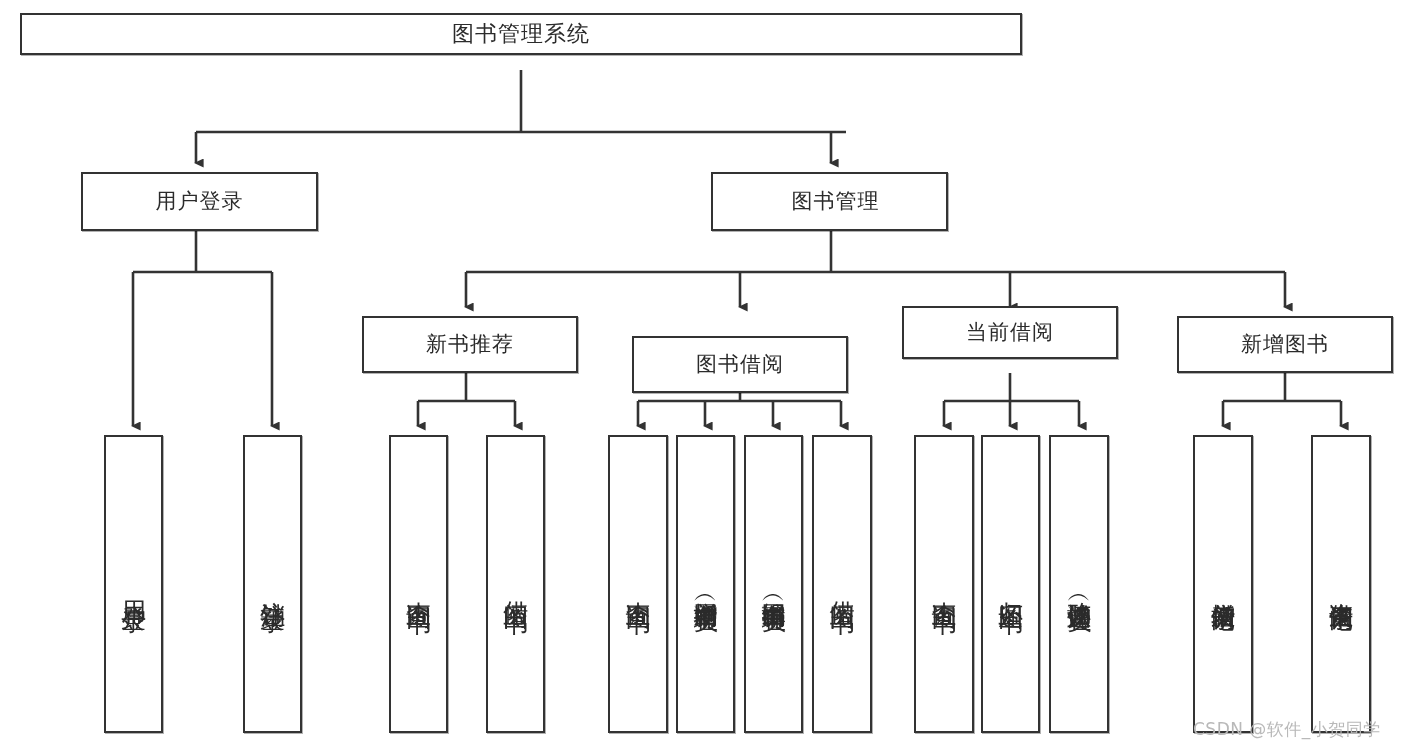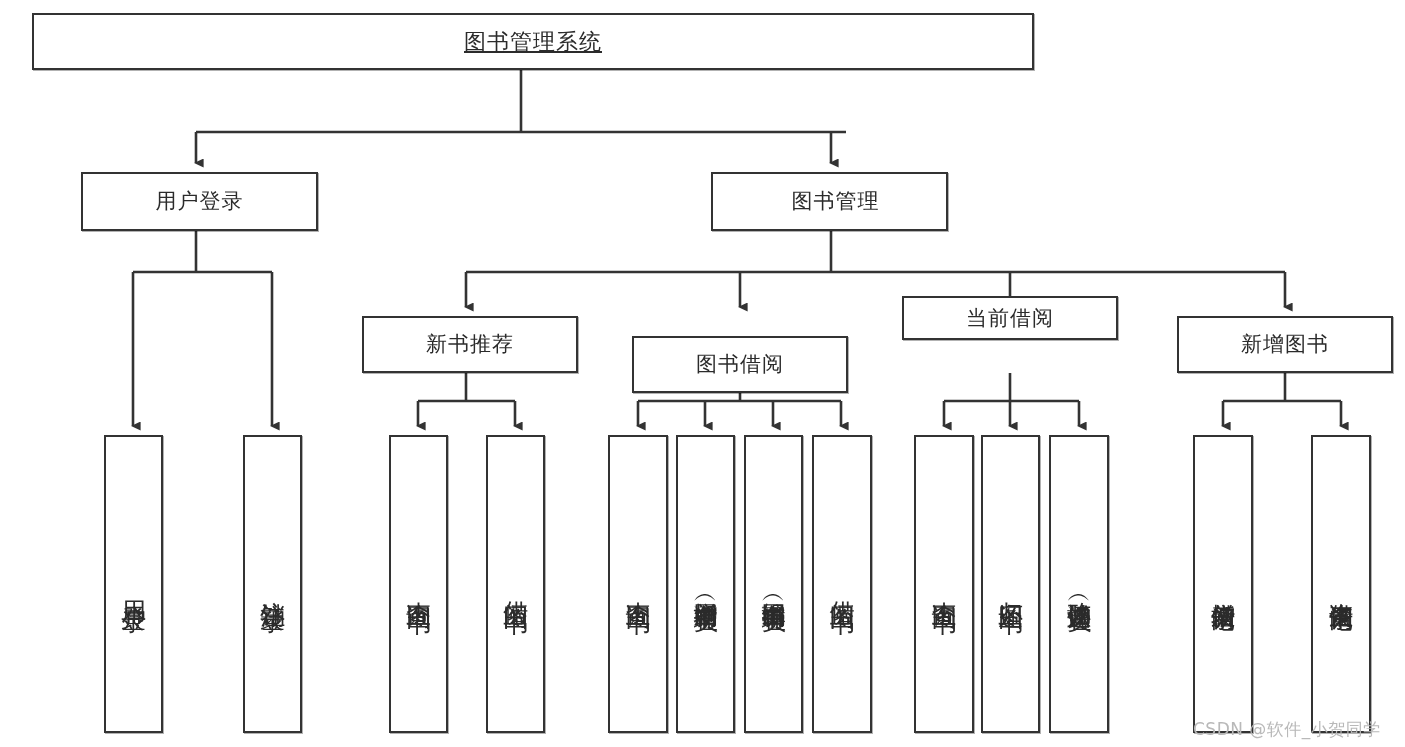--- a/index.html
+++ b/index.html
@@ -125,38 +125,38 @@
       <path d="M1010,401 L1010,426" marker-end="url(#arrow)"></path>
       <path d="M1079,401 L1079,426" marker-end="url(#arrow)"></path>
 
       <path d="M1285,373 L1285,401"></path>
       <path d="M1223,401 L1341,401"></path>
       <path d="M1223,401 L1223,426" marker-end="url(#arrow)"></path>
       <path d="M1341,401 L1341,426" marker-end="url(#arrow)"></path>
     </g>
   </svg>
 
-  <div class="node root horiz" style="left:32px; top:13px; width:1002px; height:57px;text-decoration:underline;">
+  <div class="node root horiz" style="left:20px; top:13px; width:1002px; height:42px;">
     <span class="label">图书管理系统</span>
   </div>
 
   <div class="node horiz" style="left:81px; top:172px; width:237px; height:59px;">
     <span class="label">用户登录</span>
   </div>
   <div class="node horiz" style="left:711px; top:172px; width:237px; height:59px;padding-left:12px;">
     <span class="label">图书管理</span>
   </div>
 
   <div class="node horiz" style="left:362px; top:316px; width:216px; height:57px;">
     <span class="label">新书推荐</span>
   </div>
   <div class="node horiz" style="left:632px; top:336px; width:216px; height:57px;">
     <span class="label">图书借阅</span>
   </div>
-  <div class="node horiz" style="left:902px; top:296px; width:216px; height:44px;">
+  <div class="node horiz" style="left:902px; top:306px; width:216px; height:53px;">
     <span class="label">当前借阅</span>
   </div>
   <div class="node horiz" style="left:1177px; top:316px; width:216px; height:57px;">
     <span class="label">新增图书</span>
   </div>
 
   <div class="node vert" style="left:104px; top:435px; width:59px; height:298px;">
     <span class="label">用户登录</span>
   </div>
   <div class="node vert" style="left:243px; top:435px; width:59px; height:298px;">

